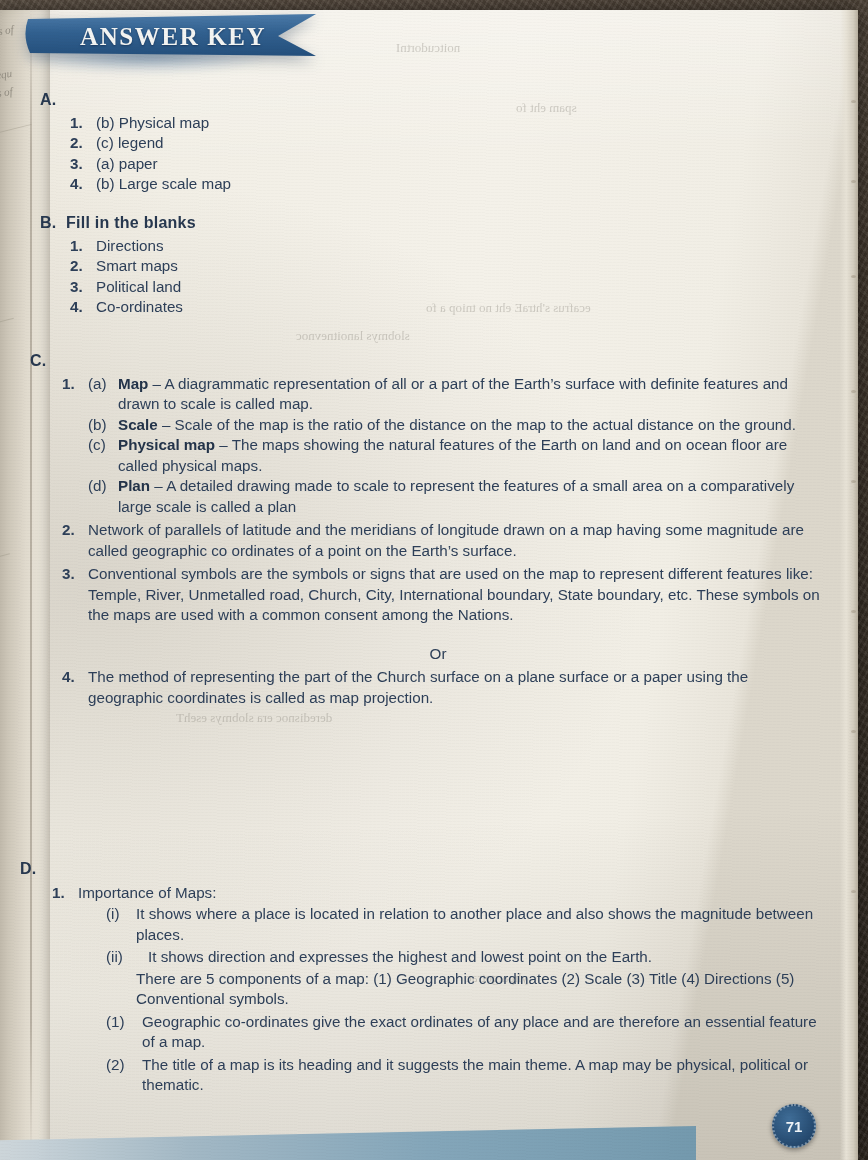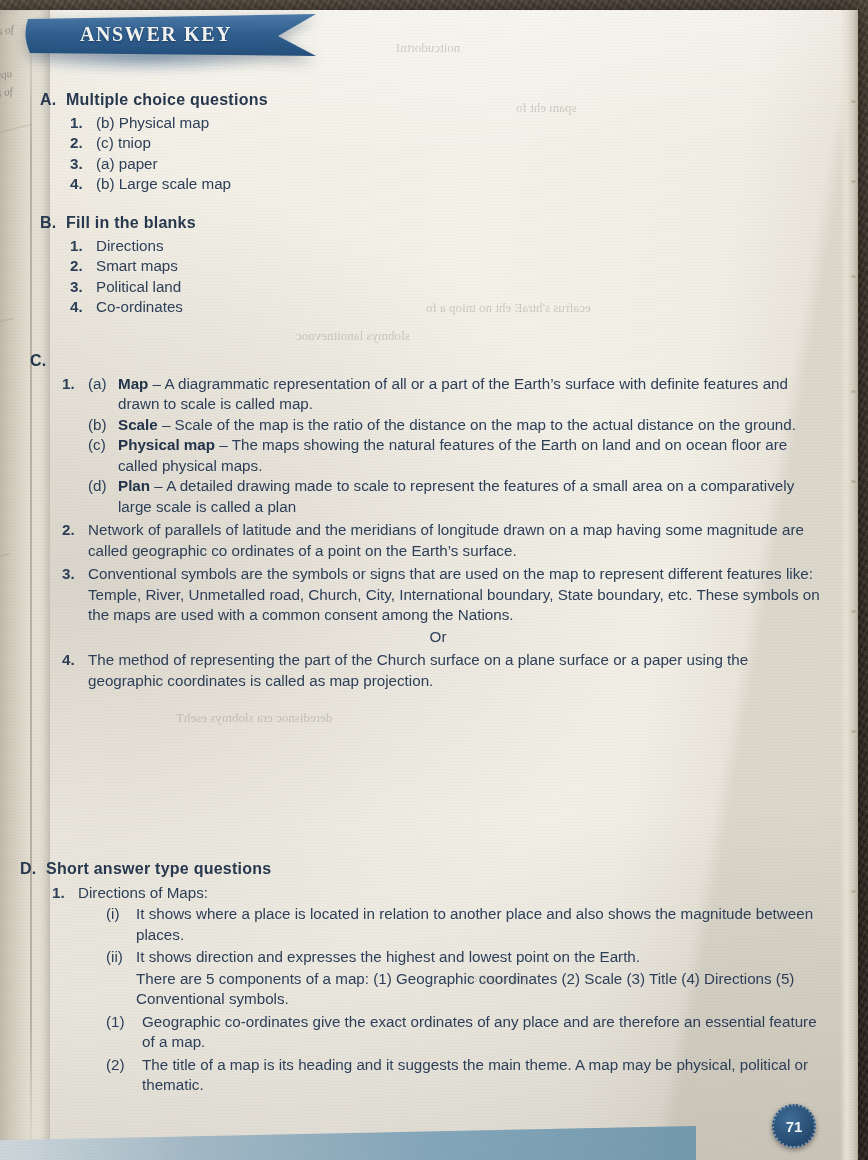--- a/index.html
+++ b/index.html
@@ -73,21 +73,21 @@
     position:absolute;right:2px;width:5px;height:3px;border-radius:50%;
     background:rgba(150,140,122,.45);
   }
 
   
   #ribbon-wrap{position:absolute;left:24px;top:2px;width:330px;height:50px;}
   #ribbon-wrap svg{display:block;filter:drop-shadow(0 5px 7px rgba(40,60,85,.35));}
   #ribbon-label{
     position:absolute;left:60px;top:11px;
     font-family:"Liberation Serif", serif;
-    font-weight:700;font-size:20px;letter-spacing:1.6px;
+    font-weight:700;font-size:25px;letter-spacing:1.6px;
     color:#f3f4f2;
     text-shadow:0 1px 2px rgba(20,40,70,.65);
   }
   
   #ribbon-shadow{
     position:absolute;left:28px;top:40px;width:300px;height:26px;
     background:radial-gradient(60% 100% at 40% 20%, rgba(86,126,166,.55), rgba(86,126,166,0) 72%);
     filter:blur(4px);
   }
 
@@ -185,29 +185,28 @@
       <path d="M 8,7 L 296,2 L 258,24 L 296,44 L 10,41 Q 2,24 8,7 Z" fill="url(#rg)"></path>
     </svg>
     <div id="ribbon-label">ANSWER KEY</div>
   </div>
 
   <div id="content">
 
     <div class="sec" style="top:80px;left:44px;width:780px;">
       <div class="row">
         <div class="mark b sec-head" style="width:26px;">A.</div>
-        <div class="sec-head">Multiple choice questions</div>
       </div>
       <div class="row" style="margin-top:2px;padding-left:30px;">
         <div class="mark b" style="width:26px;">1.</div>
         <div class="txt">(b) Physical map</div>
       </div>
       <div class="row" style="padding-left:30px;">
         <div class="mark b" style="width:26px;">2.</div>
-        <div class="txt">(c) tniop</div>
+        <div class="txt">(c) legend</div>
       </div>
       <div class="row" style="padding-left:30px;">
         <div class="mark b" style="width:26px;">3.</div>
         <div class="txt">(a) paper</div>
       </div>
       <div class="row" style="padding-left:30px;">
         <div class="mark b" style="width:26px;">4.</div>
         <div class="txt">(b) Large scale map</div>
       </div>
     </div>
@@ -265,46 +264,45 @@
       <div class="row" style="margin-top:3px;padding-left:32px;">
         <div class="mark b" style="width:26px;">2.</div>
         <div class="txt">Network of parallels of latitude and the meridians of longitude drawn on a map having some magnitude are called geographic co ordinates of a point on the Earth’s surface.</div>
       </div>
 
       <div class="row" style="margin-top:3px;padding-left:32px;">
         <div class="mark b" style="width:26px;">3.</div>
         <div class="txt">Conventional symbols are the symbols or signs that are used on the map to represent different features like: Temple, River, Unmetalled road, Church, City, International boundary, State boundary, etc. These symbols on the maps are used with a common consent among the Nations.</div>
       </div>
 
-      <div class="center" style="margin-top:1px;padding-left:24px;text-align:center;">Or</div>
+      <div class="center" style="margin-top:18px;padding-left:24px;text-align:center;">Or</div>
 
 
       <div class="row" style="margin-top:3px;padding-left:32px;">
         <div class="mark b" style="width:26px;">4.</div>
         <div class="txt">The method of representing the part of the Church surface on a plane surface or a paper using the geographic coordinates is called as map projection.</div>
       </div>
     </div>
 
     <div class="sec" style="top:849px;left:24px;width:802px;">
       <div class="row">
         <div class="mark b sec-head" style="width:26px;">D.</div>
-        <div class="sec-head">Short answer type questions</div>
       </div>
 
       <div class="row" style="margin-top:3px;padding-left:32px;">
         <div class="mark b" style="width:26px;">1.</div>
         <div class="txt">
-          <div>Directions of Maps:</div>
+          <div>Importance of Maps:</div>
 
           <div class="row" style="padding-left:28px;margin-top:1px;">
             <div class="mark" style="width:30px;">(i)</div>
             <div class="txt">It shows where a place is located in relation to another place and also shows the magnitude between places.</div>
           </div>
 
-          <div class="row" style="padding-left:28px;margin-top:2px;">
+          <div class="row" style="padding-left:28px;margin-top:2px;gap:12px;">
             <div class="mark" style="width:30px;">(ii)</div>
             <div class="txt">It shows direction and expresses the highest and lowest point on the Earth.</div>
           </div>
 
           <div style="padding-left:58px;margin-top:1px;">There are 5 components of a map: (1) Geographic coordinates (2) Scale (3) Title (4) Directions (5) Conventional symbols.</div>
 
           <div class="row" style="padding-left:28px;margin-top:2px;">
             <div class="mark" style="width:36px;">(1)</div>
             <div class="txt">Geographic co-ordinates give the exact ordinates of any place and are therefore an essential feature of a map.</div>
           </div>

